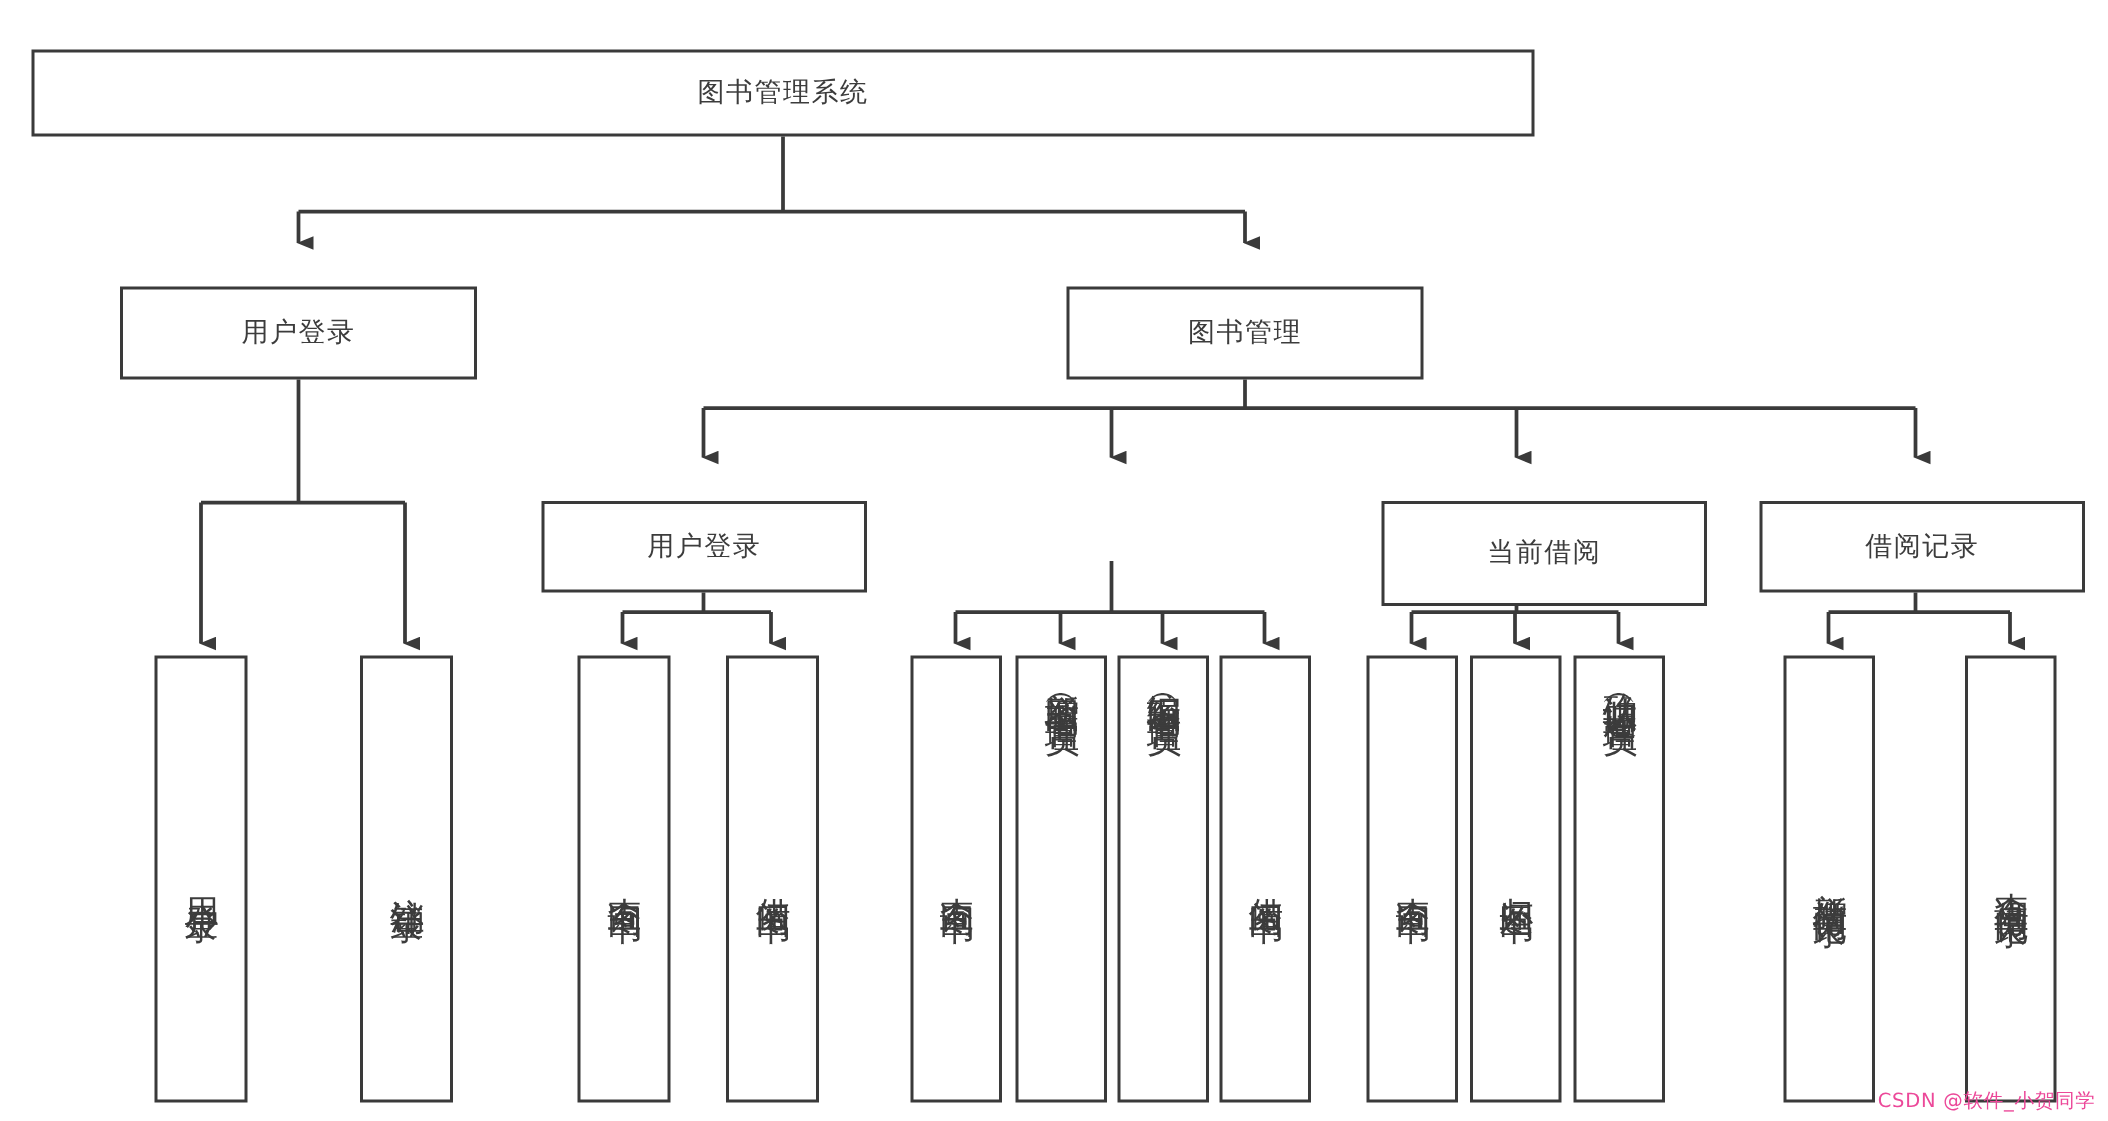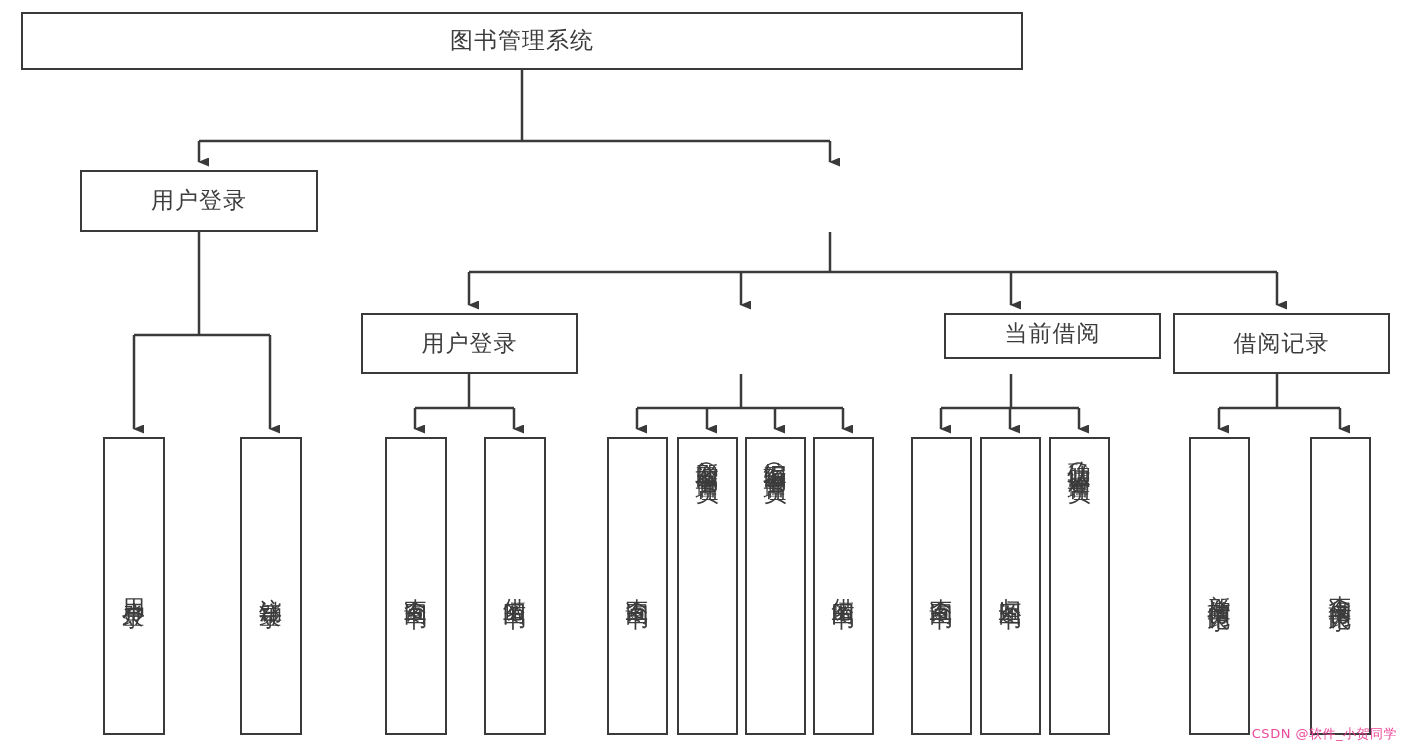--- a/index.html
+++ b/index.html
@@ -29,22 +29,23 @@
     position: absolute;
     box-sizing: border-box;
     border: 2.5px solid #3a3a3a;
     background: #ffffff;
     display: flex;
     align-items: center;
     justify-content: center;
     color: #3c3c3c;
   }
   .node-box.horizontal {
-    font-size: 23px;
+    font-size: 18px;
     letter-spacing: 1px;
+    margin-top: 21px;
   }
   .node-box.vertical {
     font-size: 23px;
     letter-spacing: 2px;
   }
   .node-label-h {
     white-space: nowrap;
     line-height: 1.1;
   }
   .node-label-v {
@@ -132,25 +133,28 @@
     </g>
   </svg>
 
   <div class="node-box horizontal" style="left:21px; top:12px; width:1002px; height:58px;">
     <span class="node-label-h">图书管理系统</span>
   </div>
 
   <div class="node-box horizontal" style="left:80px; top:170px; width:238px; height:62px;">
     <span class="node-label-h">用户登录</span>
   </div>
+  <div class="node-box horizontal" style="left:711px; top:170px; width:238px; height:62px;">
+    <span class="node-label-h">图书管理</span>
+  </div>
 
   <div class="node-box horizontal" style="left:361px; top:313px; width:217px; height:61px;">
     <span class="node-label-h">用户登录</span>
   </div>
-  <div class="node-box horizontal" style="left:944px; top:313px; width:217px; height:46px;font-family:Liberation Mono, monospace;">
+  <div class="node-box horizontal" style="left:921px; top:313px; width:217px; height:70px;">
     <span class="node-label-h">当前借阅</span>
   </div>
   <div class="node-box horizontal" style="left:1173px; top:313px; width:217px; height:61px;text-align:center;">
     <span class="node-label-h">借阅记录</span>
   </div>
 
   <div class="node-box vertical" style="left:103px; top:437px; width:62px; height:298px;">
     <div class="leaf-inner centered">
       <span class="node-label-v">用户登录</span>
     </div>

